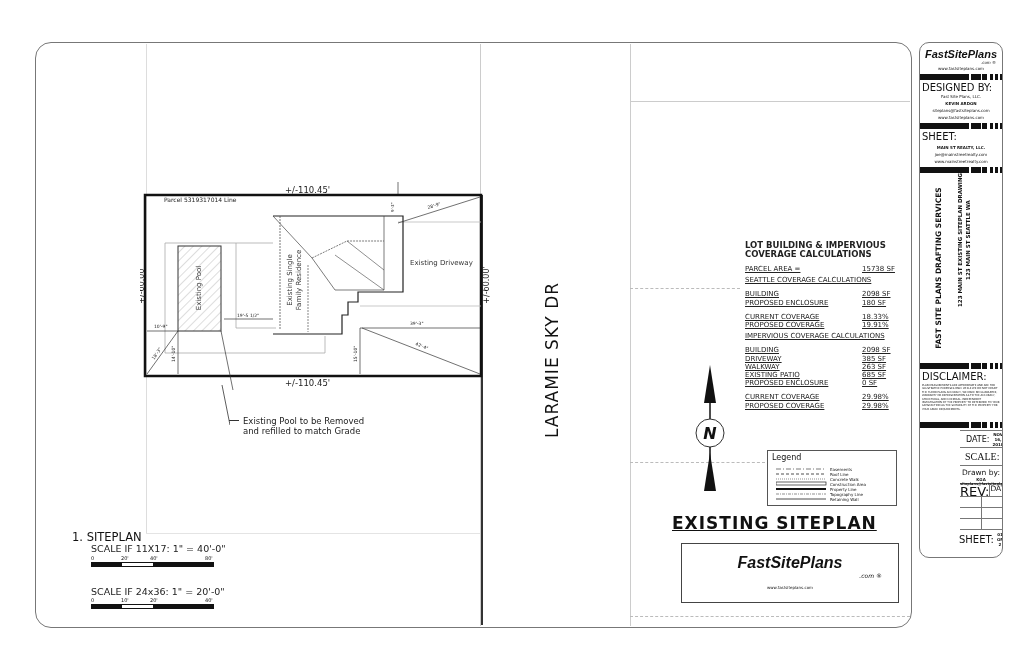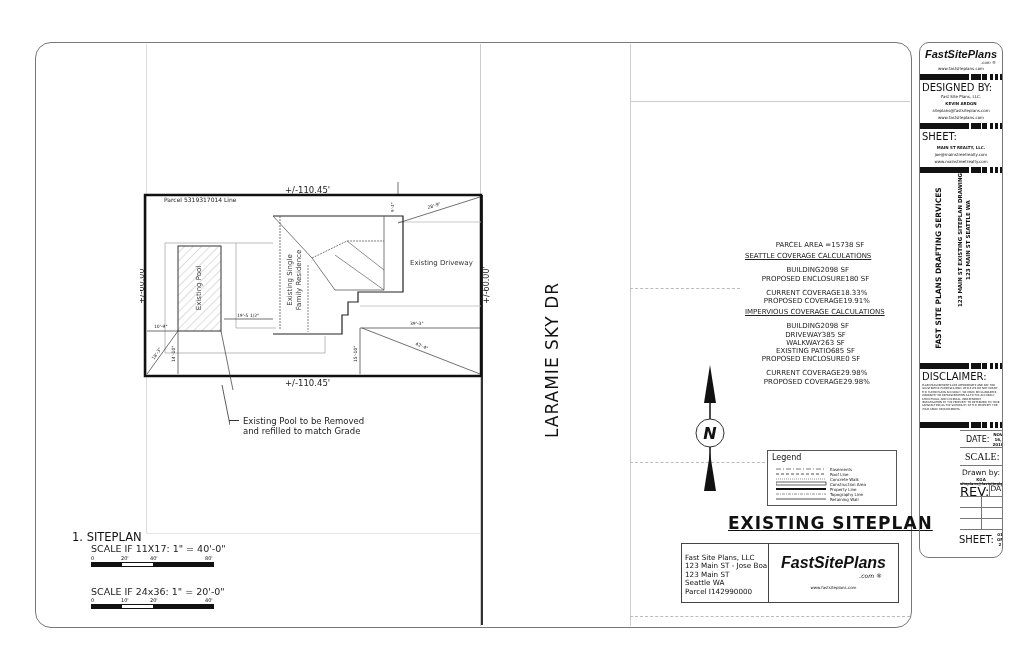--- a/index.html
+++ b/index.html
@@ -4,30 +4,30 @@
 <style>
   html, body { margin:0; padding:0; background:#fff; }
   body { width:1024px; height:665px; position:relative; overflow:hidden; font-family:"DejaVu Sans", sans-serif; color:#111; }
   .abs { position:absolute; }
   .sheet { left:35px; top:42px; width:877px; height:586px; border:1.5px solid #777; border-radius:16px; box-sizing:border-box; }
   .vline { width:1px; background:#ddd; }
   .hline { height:1px; background:#ddd; }
   svg text { font-family:"DejaVu Sans", sans-serif; }
   .calc { left:745px; top:241px; width:165px; font-size:7px; line-height:8.2px; color:#222; }
   .calc .title { font-weight:bold; font-size:8.5px; line-height:9px; margin-bottom:6px; }
-  .calc .row { display:flex; justify-content:center; }
+  .calc .row { display:flex; justify-content:space-between;text-decoration:underline; }
   .calc .row span:last-child { width:48px; }
   .calc .sec { text-decoration:underline; margin:3px 0 6px; }
   .calc .gap { height:6px; }
   .road { left:532px; top:250px; width:40px; height:220px; }
   .road span { position:absolute; left:50%; top:50%; transform:translate(-50%,-50%) rotate(-90deg); white-space:nowrap; font-size:17px; letter-spacing:1px; }
   .legend { left:767px; top:450px; width:130px; height:56px; border:1px solid #555; box-sizing:border-box; font-size:7px; }
   .legend .lt { position:absolute; left:4px; top:2px; font-size:8px; }
   .legend .item { position:absolute; left:62px; font-size:4px; line-height:5px; }
-  .bigtitle { left:728px; top:513px; font-size:17px; font-weight:bold; text-decoration:underline; letter-spacing:1px; }
+  .bigtitle { left:672px; top:513px; font-size:17px; font-weight:bold; text-decoration:underline; letter-spacing:1px; }
   .infobox { left:681px; top:543px; width:218px; height:60px; border:1px solid #444; box-sizing:border-box; display:flex; }
   .infobox .addr { width:87px; border-right:1px solid #444; font-size:7.2px; line-height:8.4px; padding:10px 0 0 3px; box-sizing:border-box; }
   .infobox .logo { flex:1; text-align:center; position:relative; }
   .logotext { font-style:italic; font-weight:bold; font-family:"Liberation Sans", sans-serif; }
   .tb { left:919px; top:42px; width:84px; height:516px; border:1.5px solid #777; border-radius:10px; box-sizing:border-box; overflow:hidden; font-size:4px; text-align:center; }
   .tb .barcode { height:6px; margin:2px 0; background:linear-gradient(90deg,#111 0 60%,#fff 60% 62%,#111 62% 74%,#fff 74% 76%,#111 76% 82%,#fff 82% 85%,#111 85% 89%,#fff 89% 92%,#111 92% 95%,#fff 95% 98%,#111 98%); }
   .tb .hd { text-align:left; font-size:10px; padding-left:2px; margin-top:2px; }
   .tb .sm { font-size:4px; line-height:7px; }
   .tb .b { font-weight:bold; }
   .cell { border-top:1px solid #777; box-sizing:border-box;margin-left:40px; }
@@ -141,20 +141,21 @@
 
 <div class="abs road">
     <span>LARAMIE SKY DR</span>
   </div>
 
 <div class="abs" style="left:630px;top:288px;width:110px;border-top:1px dashed #bbb;"></div>
 <div class="abs" style="left:630px;top:462px;width:135px;border-top:1px dashed #bbb;"></div>
 <div class="abs" style="left:630px;top:616px;width:280px;border-top:1px dashed #bbb;"></div>
 
 <div class="abs calc">
+  <div class="title">LOT BUILDING &amp; IMPERVIOUS COVERAGE CALCULATIONS</div>
   <div class="row">
       <span>PARCEL AREA =</span>
       <span>15738 SF</span>
     </div>
   <div class="sec">SEATTLE COVERAGE CALCULATIONS</div>
   <div class="row">
       <span>BUILDING</span>
       <span>2098 SF</span>
     </div>
   <div class="row">
@@ -227,27 +228,20 @@
   <div class="item" style="top:26px;">Concrete Walk</div>
   <div class="item" style="top:31px;">Construction Area</div>
   <div class="item" style="top:36px;">Property Line</div>
   <div class="item" style="top:41px;">Topography Line</div>
   <div class="item" style="top:46px;">Retaining Wall</div>
 </div>
 
 <div class="abs bigtitle">EXISTING SITEPLAN</div>
 
 <div class="abs infobox">
-  <div class="addr">
-    <div>Fast Site Plans, LLC</div>
-    <div>123 Main ST - Jose Boa</div>
-    <div>123 Main ST</div>
-    <div>Seattle WA</div>
-    <div>Parcel I142990000</div>
-  </div>
   <div class="logo">
     <div class="logotext" style="font-size:16px;margin-top:10px;">FastSitePlans</div>
     <div style="font-size:6px;text-align:right;padding-right:16px;font-style:italic;">.com ®</div>
     <div style="font-size:4px;margin-top:6px;">www.fastsiteplans.com</div>
   </div>
 </div>
 
 <div class="abs tb">
   <div class="logotext" style="font-size:11px;margin-top:5px;">FastSitePlans</div>
   <div style="font-size:4px;text-align:right;padding-right:6px;font-style:italic;">.com ®</div>

